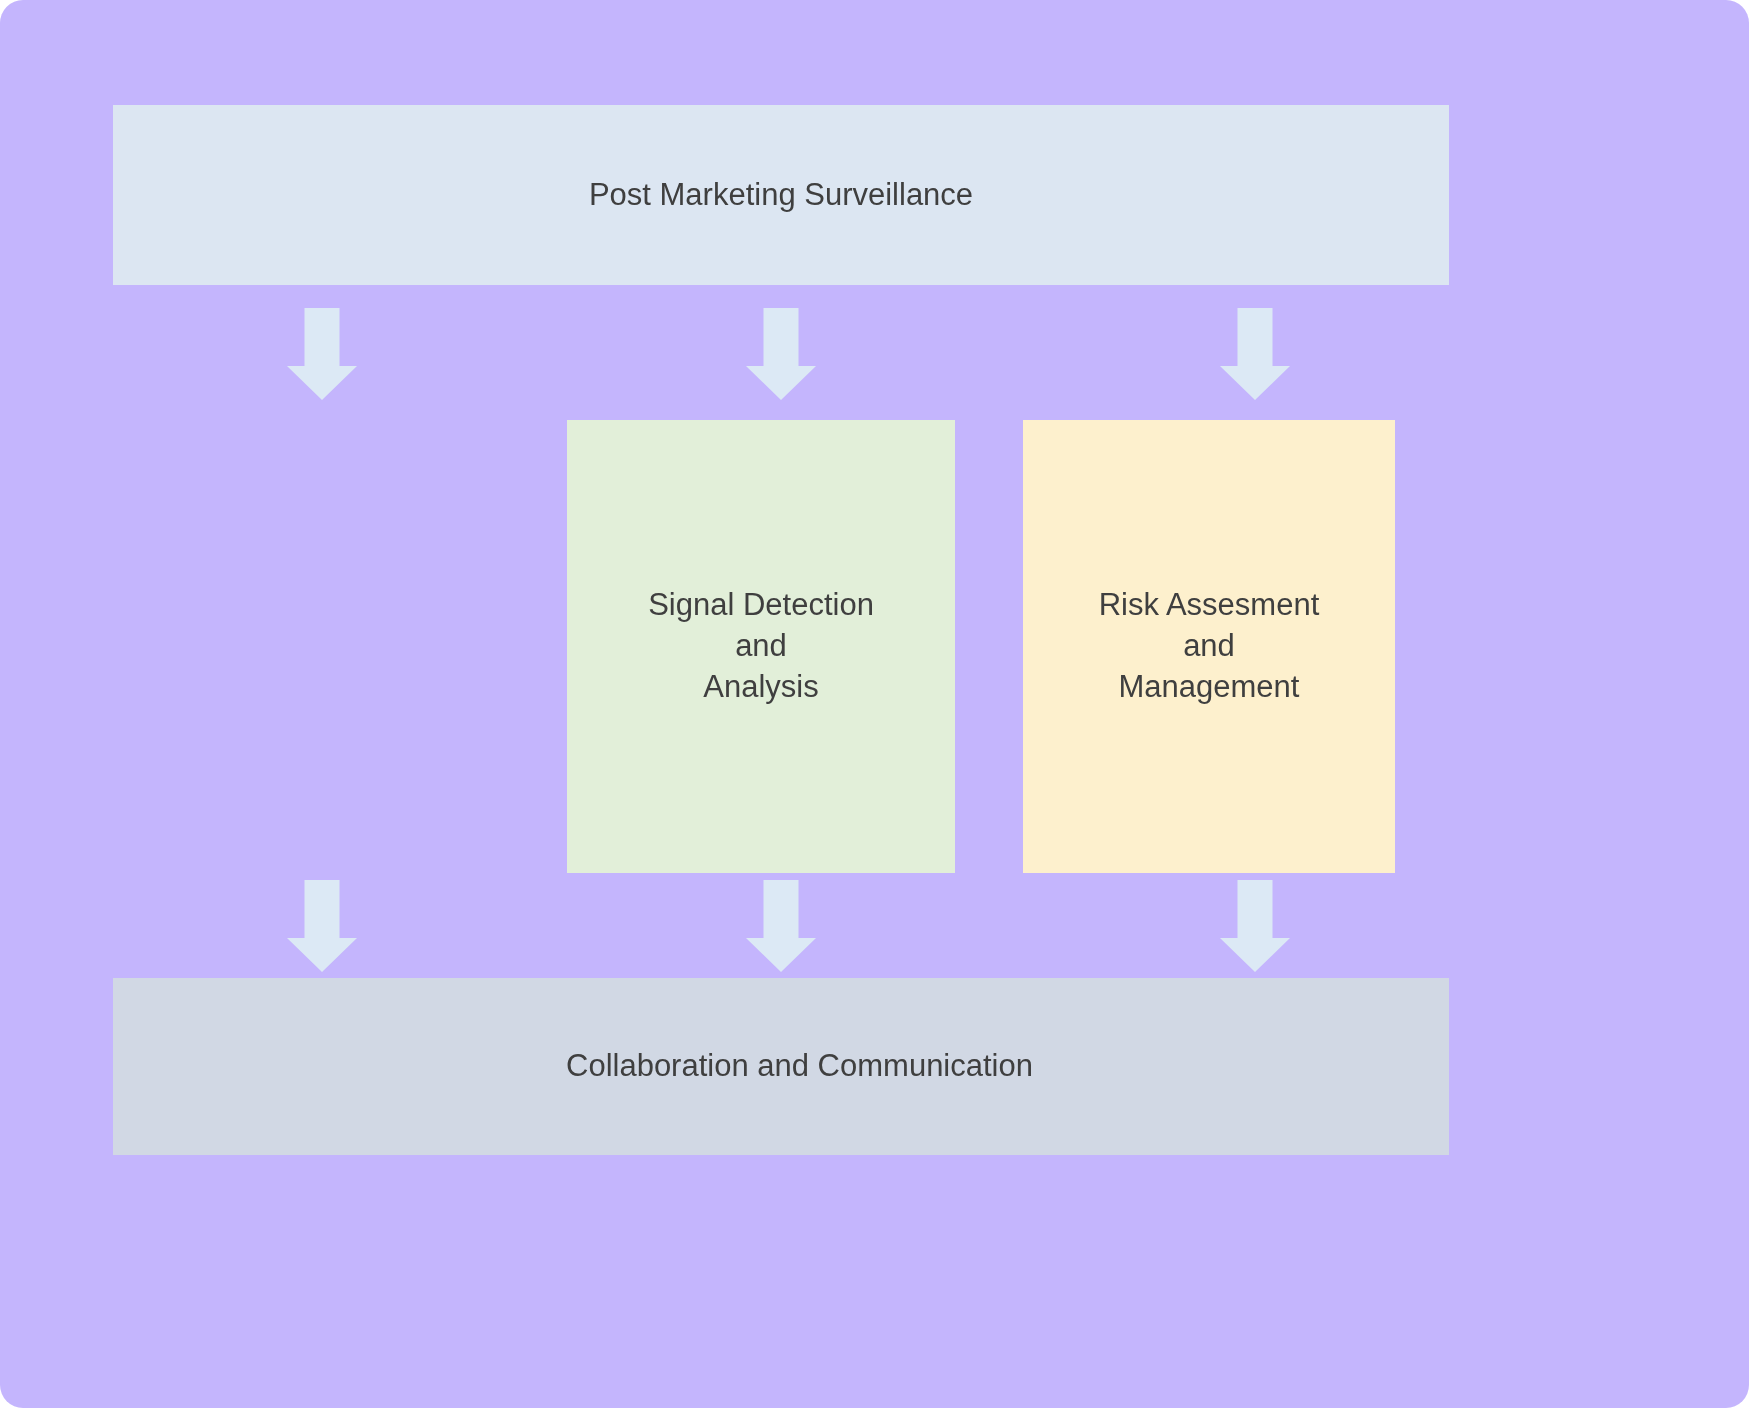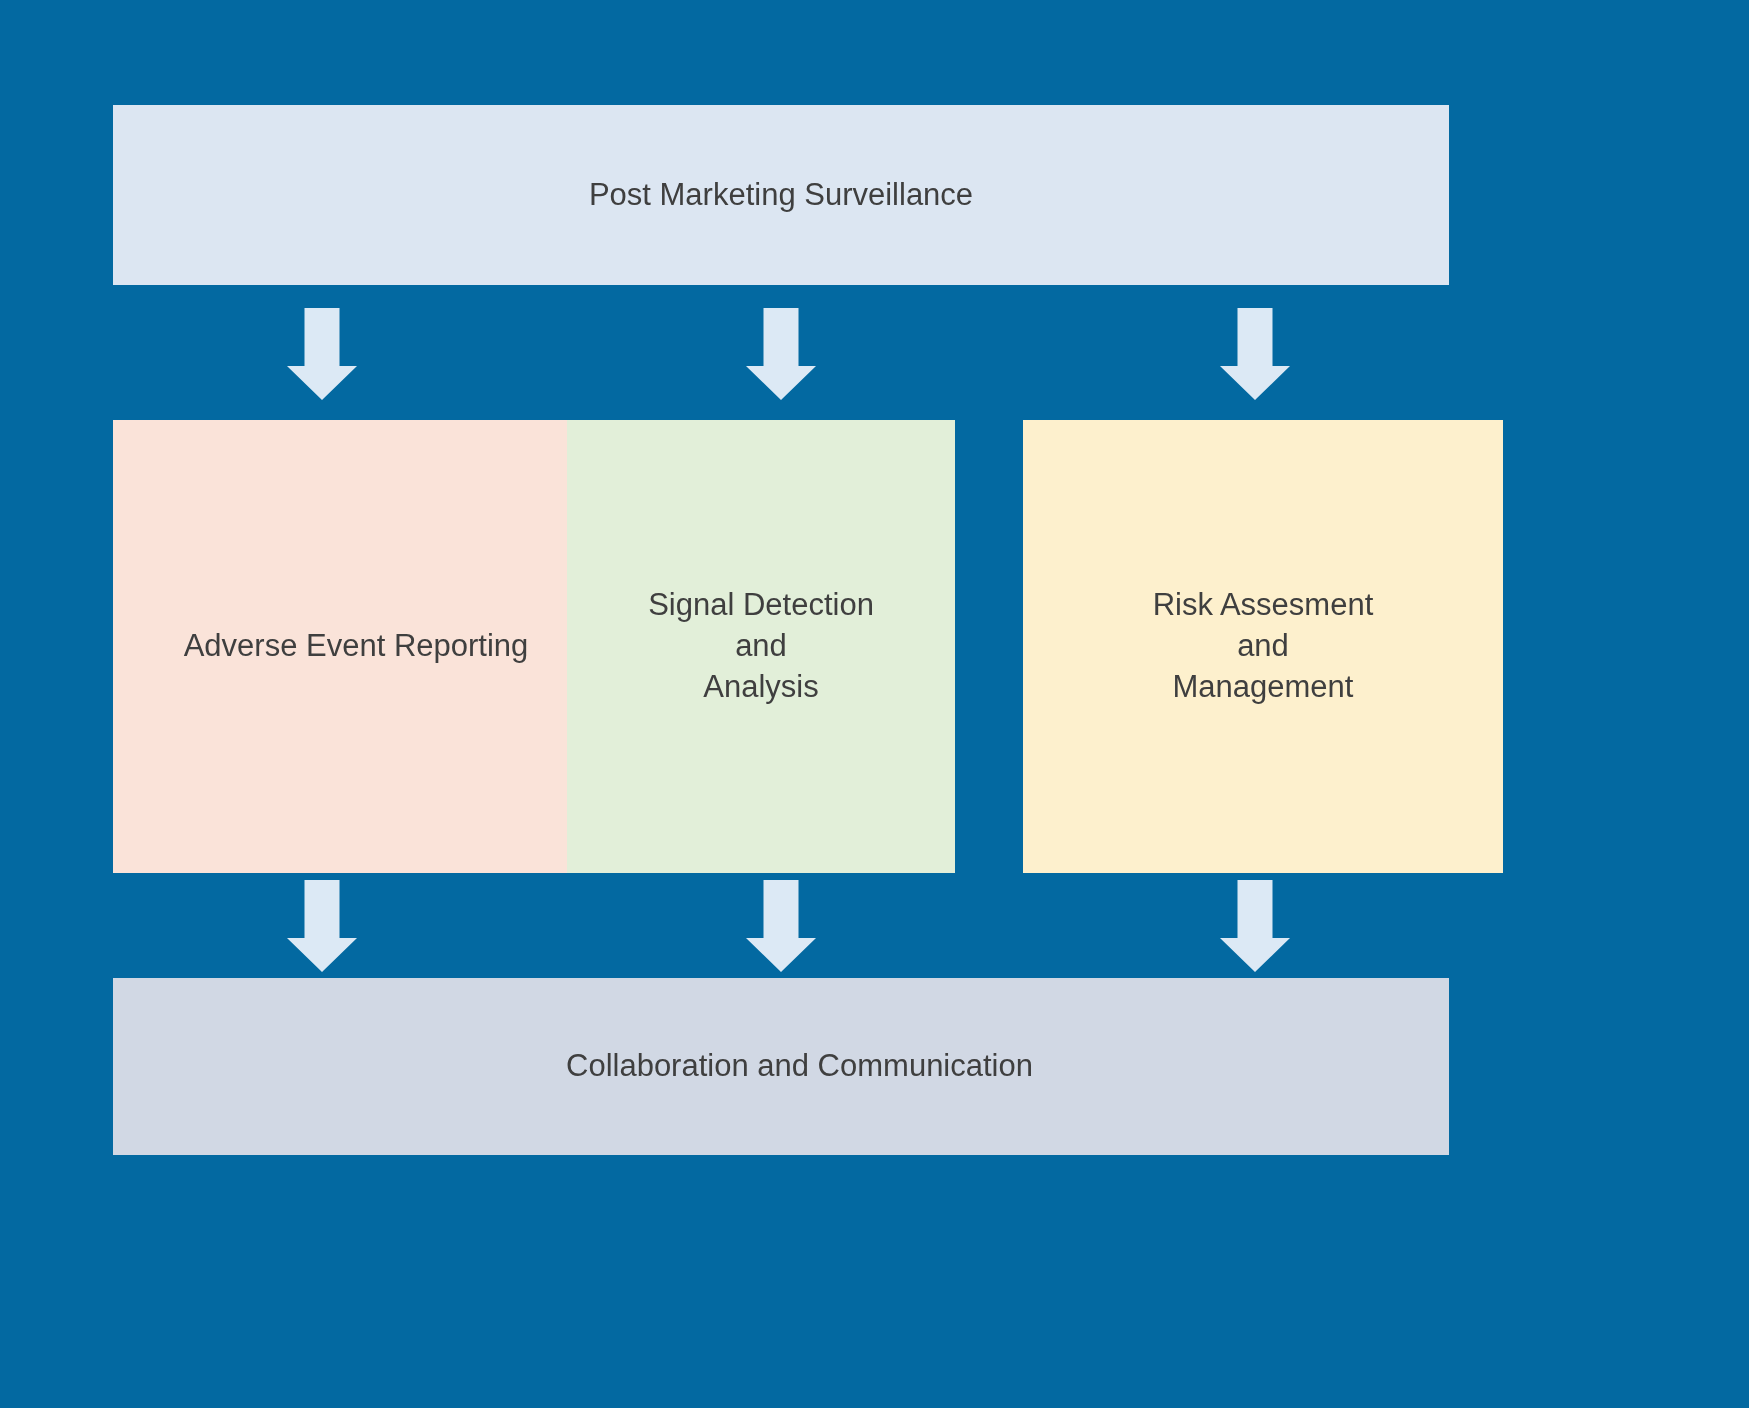--- a/index.html
+++ b/index.html
@@ -8,22 +8,23 @@
     padding: 0;
     background: #ffffff;
   }
   body {
     font-family: "Liberation Sans", sans-serif;
   }
   #canvas {
     position: relative;
     width: 1749px;
     height: 1408px;
-    background: #0369a1;
+    background: #c4b5fd;
     overflow: hidden;
+    border-radius: 23px;
   }
 
   .node {
     position: absolute;
     display: flex;
     align-items: center;
     justify-content: center;
     text-align: center;
     box-sizing: border-box;
     color: #3f3f3f;
@@ -54,21 +55,21 @@
     left: 567px;
     top: 420px;
     width: 388px;
     height: 453px;
     background: #e2efd9;
     font-size: 31px;
   }
   #node-risk {
     left: 1023px;
     top: 420px;
-    width: 480px;
+    width: 372px;
     height: 453px;
     background: #fdf0cd;
     font-size: 31px;
   }
 
   
   #node-bottom {
     left: 113px;
     top: 978px;
     width: 1336px;
@@ -114,23 +115,20 @@
     <svg viewBox="0 0 70 92" preserveAspectRatio="none" aria-hidden="true">
       <polygon points="17.5,0 52.5,0 52.5,58 70,58 35,92 0,58 17.5,58" fill="#dce9f5"></polygon>
     </svg>
   </div>
   <div class="arrow" id="arrow-top-3">
     <svg viewBox="0 0 70 92" preserveAspectRatio="none" aria-hidden="true">
       <polygon points="17.5,0 52.5,0 52.5,58 70,58 35,92 0,58 17.5,58" fill="#dce9f5"></polygon>
     </svg>
   </div>
 
-  <div class="node" id="node-adverse">
-    <span>Adverse  Event Reporting</span>
-  </div>
 
   <div class="node" id="node-signal">
     <span>Signal Detection
 and
 Analysis</span>
   </div>
 
   <div class="node" id="node-risk">
     <span>Risk Assesment
 and

